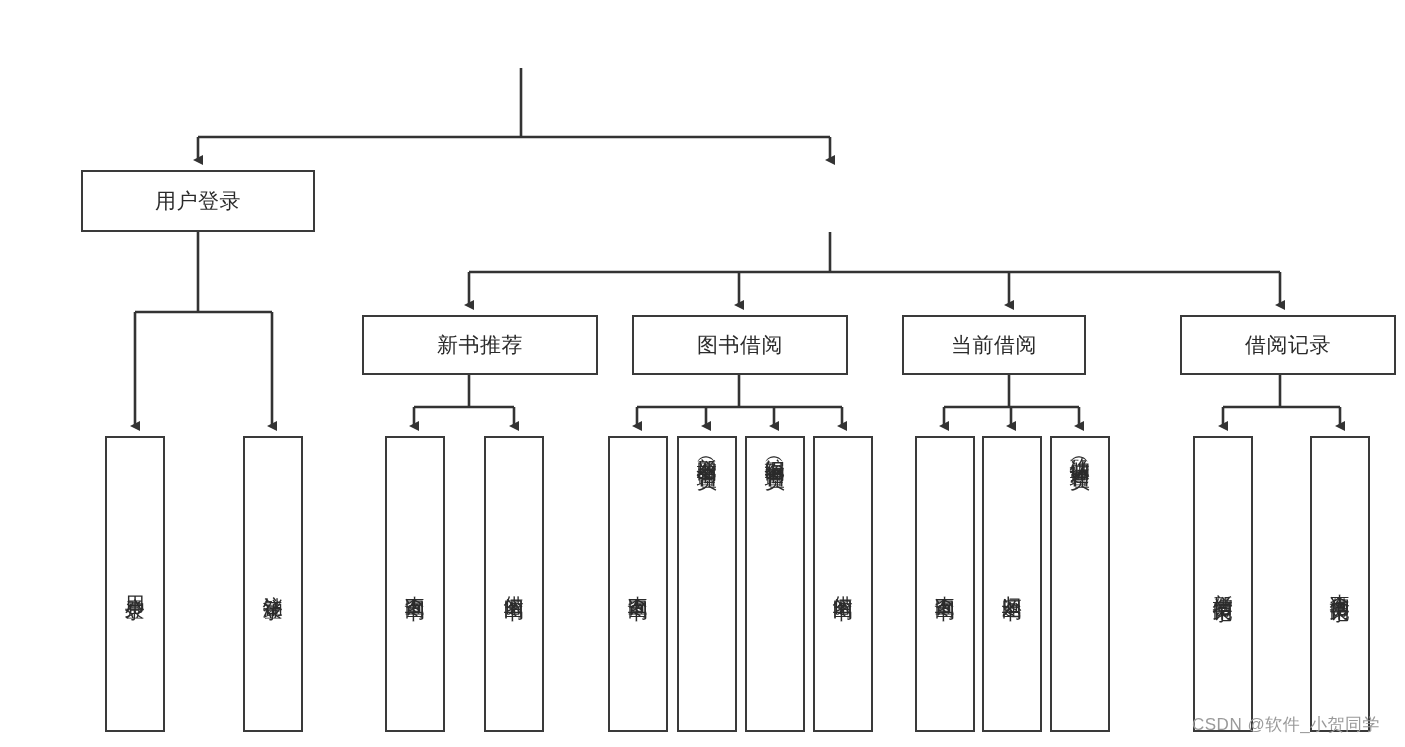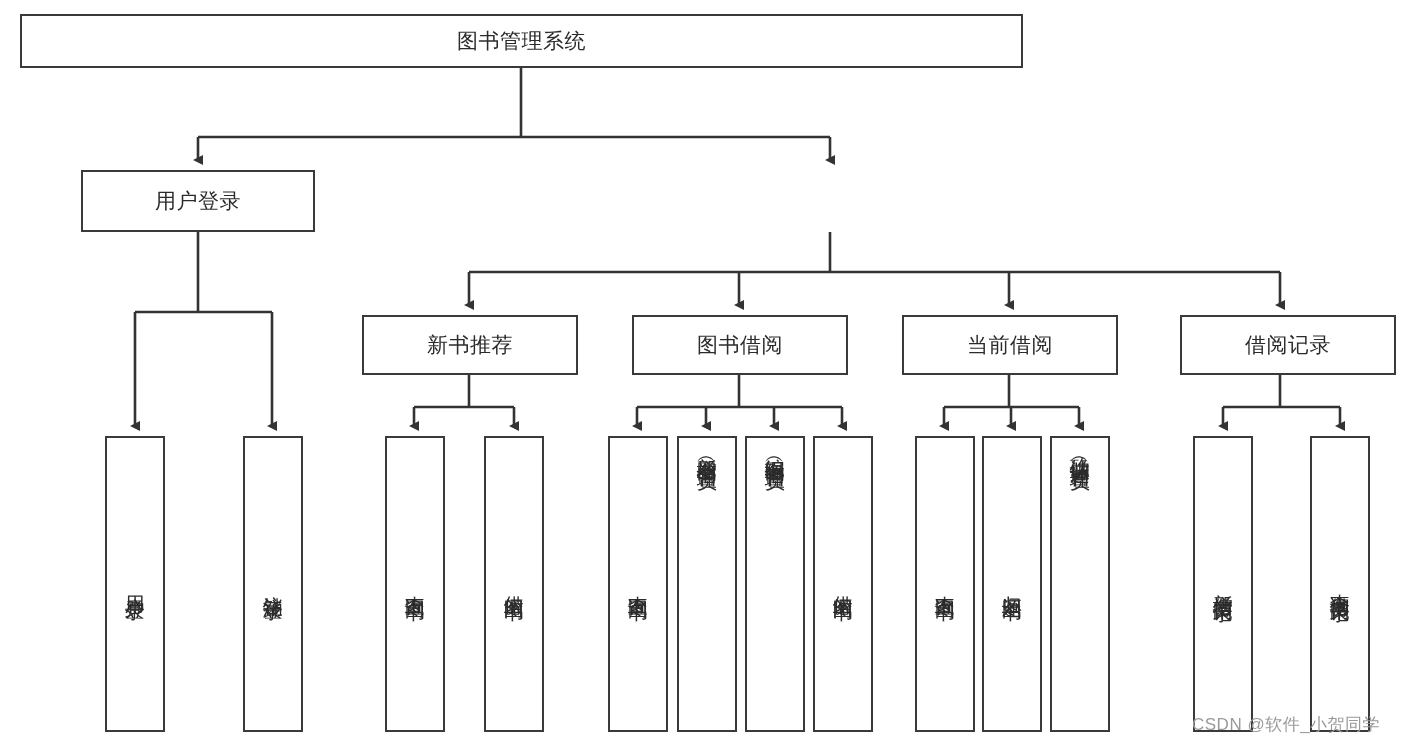--- a/index.html
+++ b/index.html
@@ -119,35 +119,32 @@
       <path d="M1011,407 L1011,426" marker-end="url(#arrow)"></path>
       <path d="M1079,407 L1079,426" marker-end="url(#arrow)"></path>
 
       <path d="M1280,375 L1280,407"></path>
       <path d="M1223,407 L1340,407"></path>
       <path d="M1223,407 L1223,426" marker-end="url(#arrow)"></path>
       <path d="M1340,407 L1340,426" marker-end="url(#arrow)"></path>
     </g>
   </svg>
 
-  <div class="node-box node-h" style="left:20px; top:14px; width:1003px; height:54px;">
-    <span>图书管理系统</span>
-  </div>
 
   <div class="node-box node-h" style="left:81px; top:170px; width:234px; height:62px;">
     <span>用户登录</span>
   </div>
 
-  <div class="node-box node-h" style="left:362px; top:315px; width:216px; height:60px;">
+  <div class="node-box node-h" style="left:362px; top:315px; width:236px; height:60px;">
     <span>新书推荐</span>
   </div>
   <div class="node-box node-h" style="left:632px; top:315px; width:216px; height:60px;">
     <span>图书借阅</span>
   </div>
-  <div class="node-box node-h" style="left:902px; top:315px; width:216px; height:60px;">
+  <div class="node-box node-h" style="left:902px; top:315px; width:184px; height:60px;">
     <span>当前借阅</span>
   </div>
   <div class="node-box node-h" style="left:1172px; top:315px; width:216px; height:60px;margin-left:8px;">
     <span>借阅记录</span>
   </div>
 
   <div class="node-box node-v center-v" style="left:105px; top:436px; width:60px; height:296px;">
     <span class="vtext">用户登录</span>
   </div>
   <div class="node-box node-v center-v" style="left:243px; top:436px; width:60px; height:296px;">

